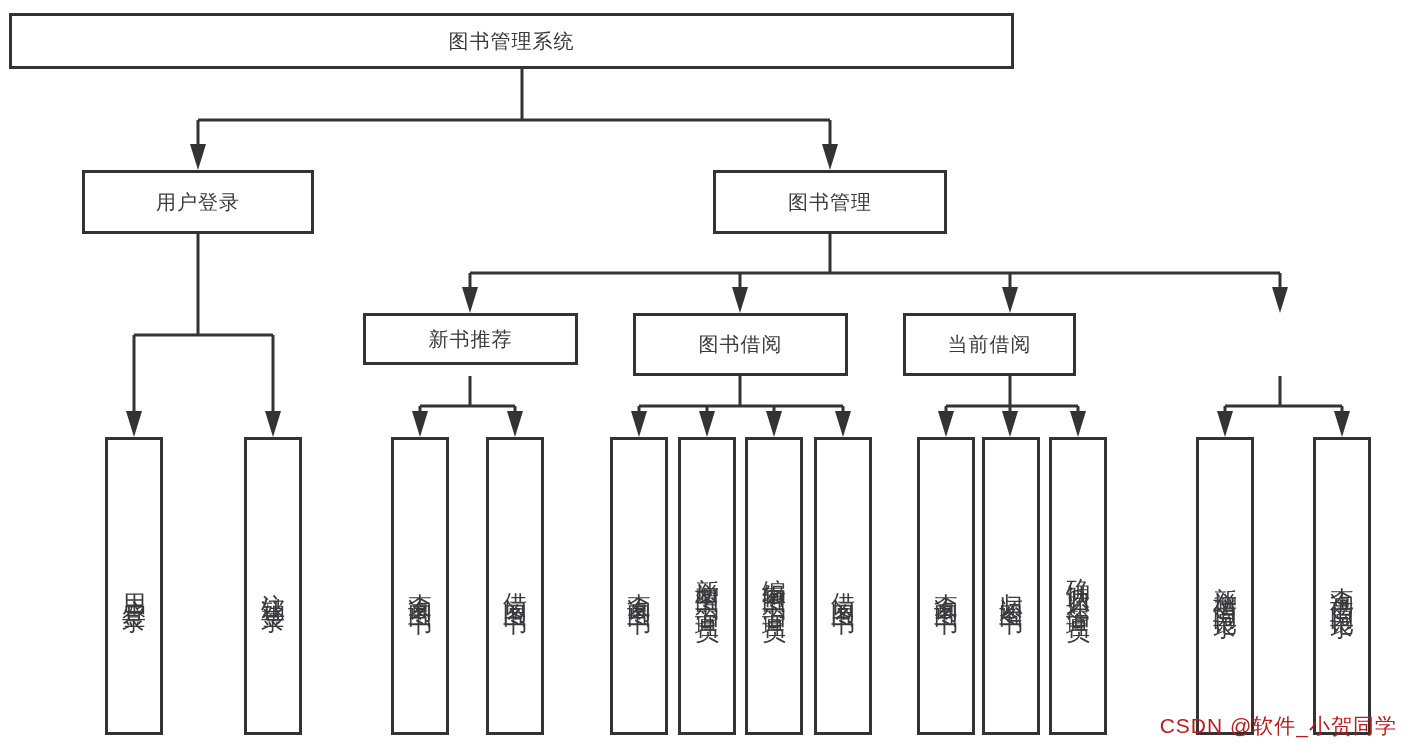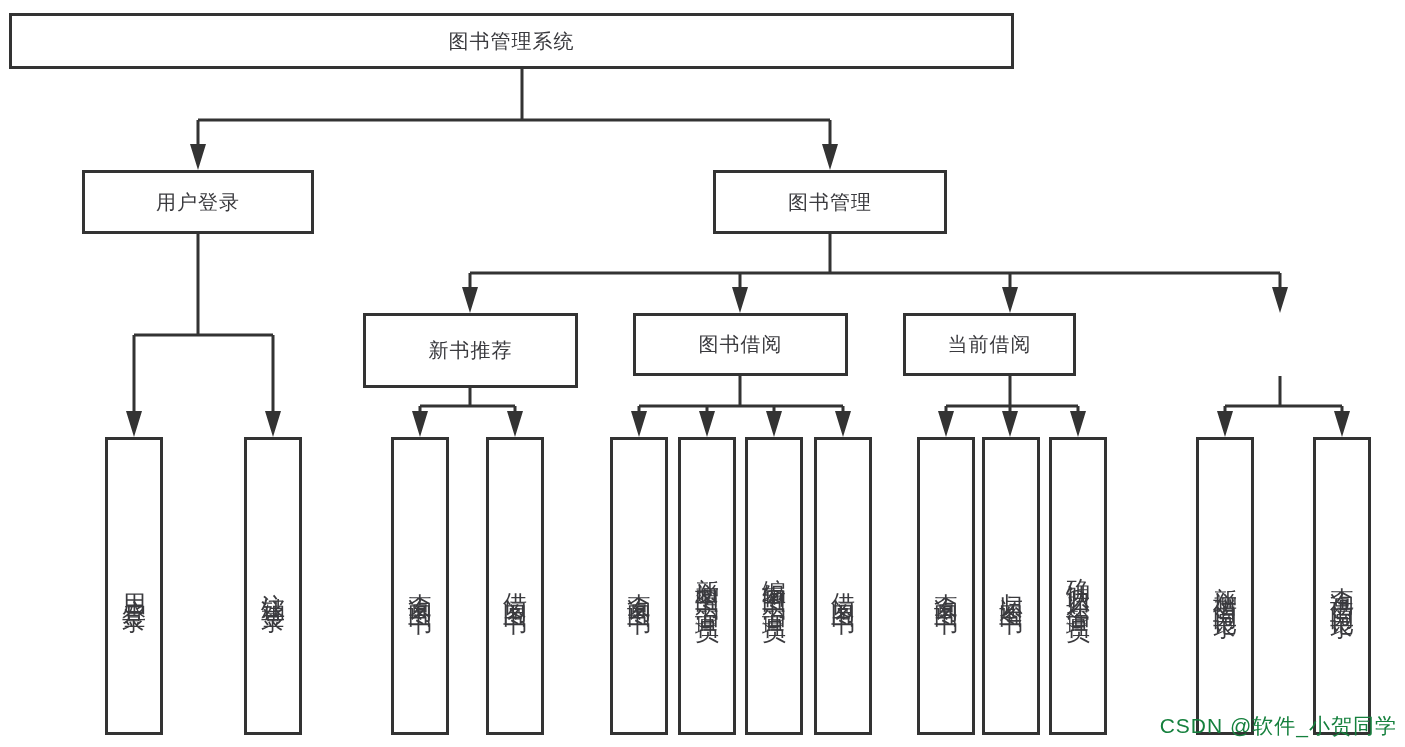--- a/index.html
+++ b/index.html
@@ -38,21 +38,21 @@
     writing-mode:vertical-rl;
     text-orientation:mixed;
     font-size:24px;
     letter-spacing:6px;
     white-space:nowrap;
   }
   
   #n-root{left:9px;top:13px;width:1005px;height:56px;}
   #n-user-login{left:82px;top:170px;width:232px;height:64px;}
   #n-book-mgmt{left:713px;top:170px;width:234px;height:64px;}
-  #n-new-book-rec{left:363px;top:313px;width:215px;height:75px;}
+  #n-new-book-rec{left:363px;top:313px;width:215px;height:52px;}
   #n-book-borrow{left:633px;top:313px;width:215px;height:63px;}
   #n-current-borrow{left:903px;top:313px;width:173px;height:63px;text-align:right;}
   #n-borrow-record{left:1173px;top:313px;width:215px;height:63px;}
   
   #lf-user-login{left:105px;}
   #lf-logout{left:244px;}
   #lf-rec-query{left:391px;}
   #lf-rec-borrow{left:486px;}
   #lf-bb-query{left:610px;}
   #lf-bb-add{left:678px;}
@@ -60,21 +60,21 @@
   #lf-bb-borrow{left:814px;}
   #lf-cb-query{left:917px;}
   #lf-cb-return{left:982px;}
   #lf-cb-confirm{left:1049px;}
   #lf-br-add{left:1196px;}
   #lf-br-query{left:1313px;}
   .watermark{
     position:absolute;
     right:8px;bottom:7px;
     font-size:21px;
-    color:#15803d;
+    color:#b91c1c;
     letter-spacing:1px;
     white-space:nowrap;
   }
 </style>
 </head>
 <body>
 
 <div class="stage">
 
   <svg class="connectors" viewBox="0 0 1405 747" xmlns="http://www.w3.org/2000/svg">

